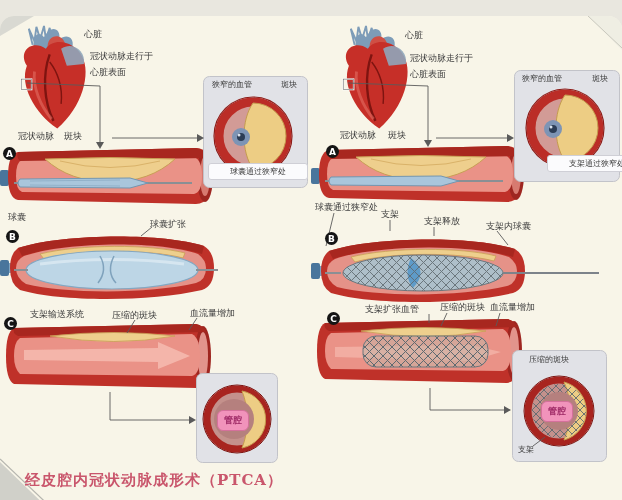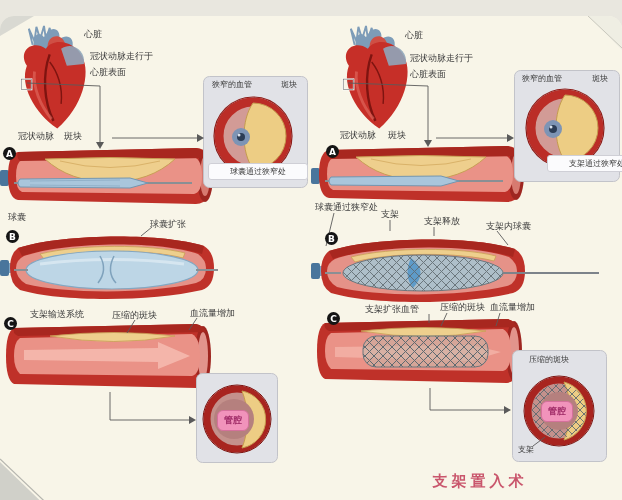--- a/index.html
+++ b/index.html
@@ -128,20 +128,21 @@
 
   <svg class="abs z10" style="left:196px;top:357px;" width="82" height="90" viewBox="0 0 82 90">
     <rect x="0.5" y="0.5" width="81" height="89" rx="6" fill="#e1e2e7" stroke="#c2c3c9"></rect>
     <circle cx="41" cy="46" r="30" fill="#c4918c" stroke="#a8241f" stroke-width="7"></circle>
     <circle cx="41" cy="46" r="34" fill="none" stroke="#7e1410" stroke-width="1"></circle>
     <path d="M46,18 A29,29 0 0 1 46,75 C53,58 53,35 46,18 Z" fill="#edcd84" stroke="#c59c4f" stroke-width="1"></path>
     <circle cx="38" cy="46" r="20" fill="#b5807e"></circle>
   </svg>
   <div class="lumenbox" style="left:217px;top:394px;">管腔</div>
 
+  <div class="caption" style="left:4px;top:455px;width:300px;">经皮腔内冠状动脉成形术（PTCA）</div>
 
   <svg class="abs z10" style="left:328px;top:6px;" width="95" height="118" viewBox="0 0 100 120">
     <path d="M28,22 L24,5 L30,18 L32,3 L36,16 L40,2 L42,16 L46,4 L48,16" stroke="#7d9cb8" fill="none" stroke-width="2"></path>
     <path d="M30,30 C26,12 34,6 40,14 L44,8 C50,2 58,6 56,16 C64,10 72,14 70,24 L60,36 L32,40 Z" fill="#7d9cb8"></path>
     <path d="M44,26 C42,12 58,8 62,20 C64,28 58,30 56,26 C54,18 48,18 48,26 Z" fill="#cf4f44"></path>
     <path d="M22,44 C12,28 28,16 42,26 C50,14 72,18 80,34 C90,52 80,88 54,110 C30,94 14,64 22,44 Z" fill="#c62f28"></path>
     <path d="M58,26 C70,18 84,28 82,42 L64,44 Z" fill="#8fa6ba" opacity="0.9"></path>
     <path d="M46,32 C38,54 40,82 50,102" stroke="#7e1410" stroke-width="2.5" fill="none"></path>
     <path d="M46,40 C54,50 60,66 58,84" stroke="#7e1410" stroke-width="1.5" fill="none"></path>
     <path d="M30,50 C28,66 36,86 48,100" stroke="#e57368" stroke-width="3" fill="none" opacity="0.55"></path>
@@ -245,21 +246,20 @@
     <circle cx="47" cy="61" r="31" fill="#c4918c" stroke="#a8241f" stroke-width="7"></circle>
     <circle cx="47" cy="61" r="35" fill="none" stroke="#7e1410" stroke-width="1"></circle>
     <path d="M52,32 A30,30 0 0 1 52,90 C60,72 60,49 52,32 Z" fill="#edcd84" stroke="#c59c4f" stroke-width="1"></path>
     <circle cx="47" cy="61" r="27" fill="url(#meshIR)" opacity="0.9"></circle>
     <circle cx="47" cy="61" r="19" fill="#b5807e"></circle>
   </svg>
   <div class="lbl lbl-s" style="left:529px;top:339px;">压缩的斑块</div>
   <div class="lumenbox" style="left:541px;top:385px;">管腔</div>
   <div class="lbl lbl-s" style="left:518px;top:429px;">支架</div>
 
-  <div class="caption" style="left:370px;top:456px;width:220px;letter-spacing:4px;">支架置入术</div>
 
   <svg class="abs z20" style="left:0;top:0;pointer-events:none;" width="622" height="500" viewBox="0 0 622 500">
     <g stroke="#5a5a5a" stroke-width="0.9" fill="none">
       <path d="M27,67 L100,70 L100,126"></path>
       <path d="M112,122 L198,122"></path>
       <path d="M110,376 L110,404 L190,404"></path>
       <path d="M152,211 L141,220"></path>
       <path d="M135,304 L127,317"></path>
       <path d="M197,302 L189,314"></path>
       <path d="M348,67 L428,70 L428,124"></path>

